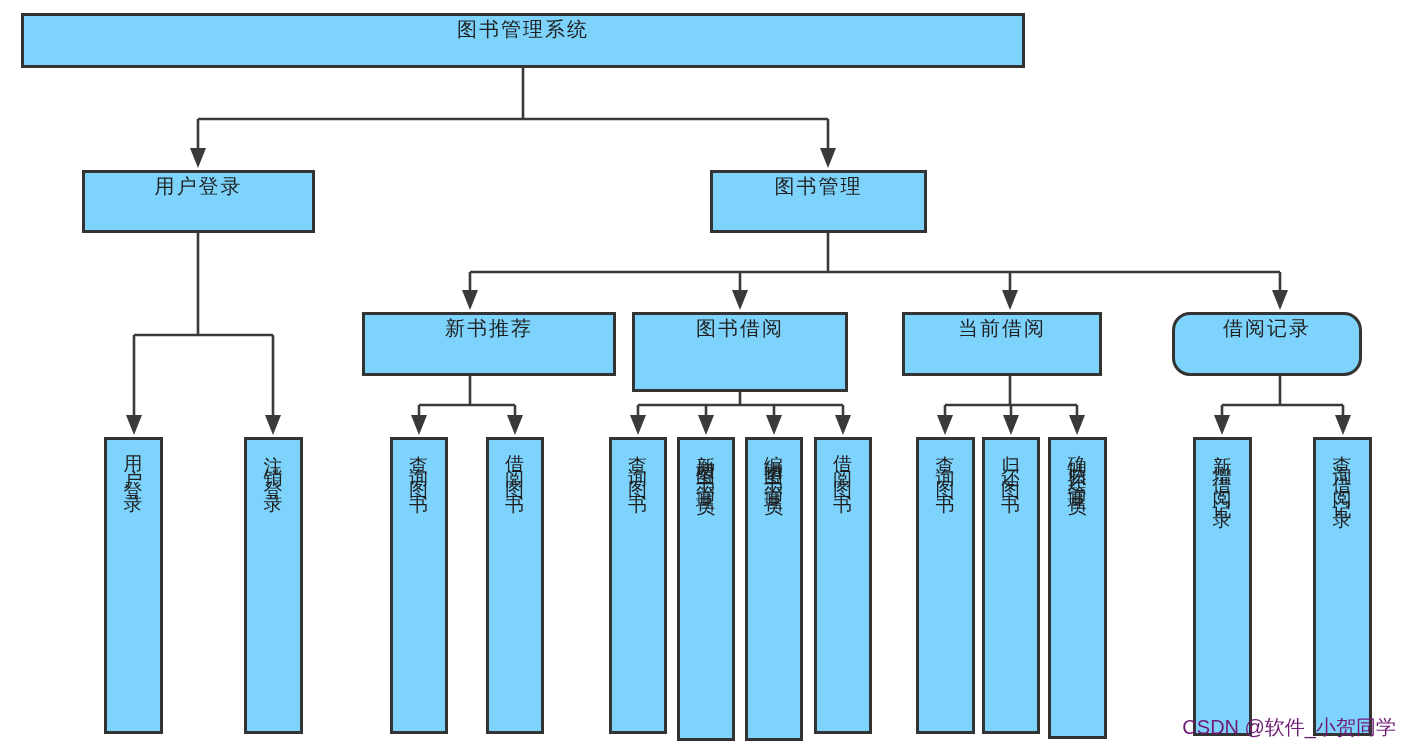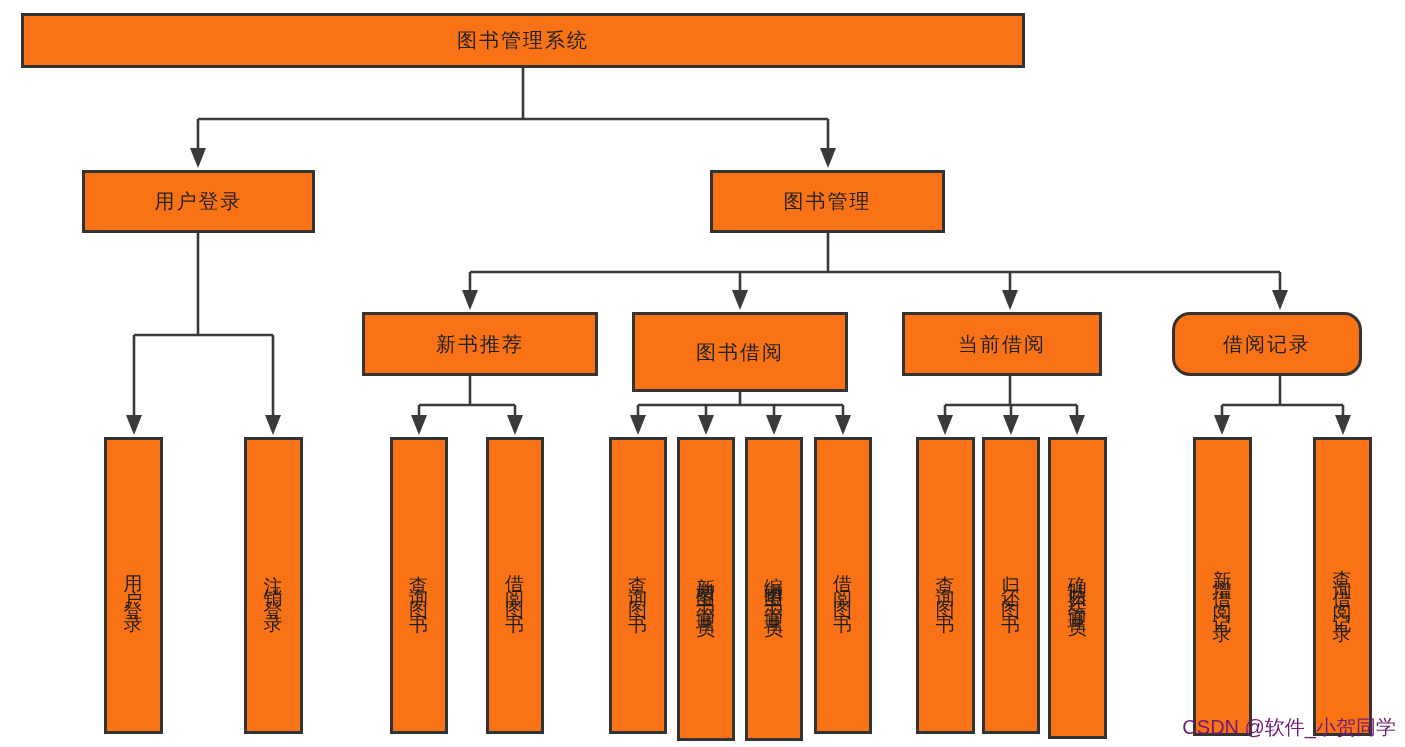--- a/index.html
+++ b/index.html
@@ -13,23 +13,23 @@
   }
   svg.connectors {
     position: absolute;
     left: 0; top: 0;
     width: 1405px; height: 747px;
   }
   .box {
     position: absolute;
     box-sizing: border-box;
     border: 3px solid #333333;
-    background: #f97316;
+    background: #7dd3fc;
     display: flex;
-    align-items: center;
+    align-items: flex-start;
     justify-content: center;
     color: #1f1f1f;
   }
   .hlabel {
     font-size: 20px;
     letter-spacing: 2px;
     white-space: nowrap;
   }
   .leaf .vlabel {
     writing-mode: vertical-rl;
@@ -77,25 +77,25 @@
       M1214 415 L1230 415 L1222 435 Z  M1335 415 L1351 415 L1343 435 Z"></path>
   </svg>
 
   <div class="box" style="left:21px; top:13px; width:1004px; height:55px;">
     <span class="hlabel">图书管理系统</span>
   </div>
 
   <div class="box" style="left:82px; top:170px; width:233px; height:63px;">
     <span class="hlabel">用户登录</span>
   </div>
-  <div class="box" style="left:710px; top:170px; width:235px; height:63px;">
+  <div class="box" style="left:710px; top:170px; width:217px; height:63px;">
     <span class="hlabel">图书管理</span>
   </div>
 
-  <div class="box" style="left:362px; top:312px; width:236px; height:64px;">
+  <div class="box" style="left:362px; top:312px; width:254px; height:64px;">
     <span class="hlabel">新书推荐</span>
   </div>
   <div class="box" style="left:632px; top:312px; width:216px; height:80px;">
     <span class="hlabel">图书借阅</span>
   </div>
   <div class="box" style="left:902px; top:312px; width:200px; height:64px;">
     <span class="hlabel">当前借阅</span>
   </div>
   <div class="box" style="left:1172px; top:312px; width:190px; height:64px;border-radius:18px;">
     <span class="hlabel">借阅记录</span>

